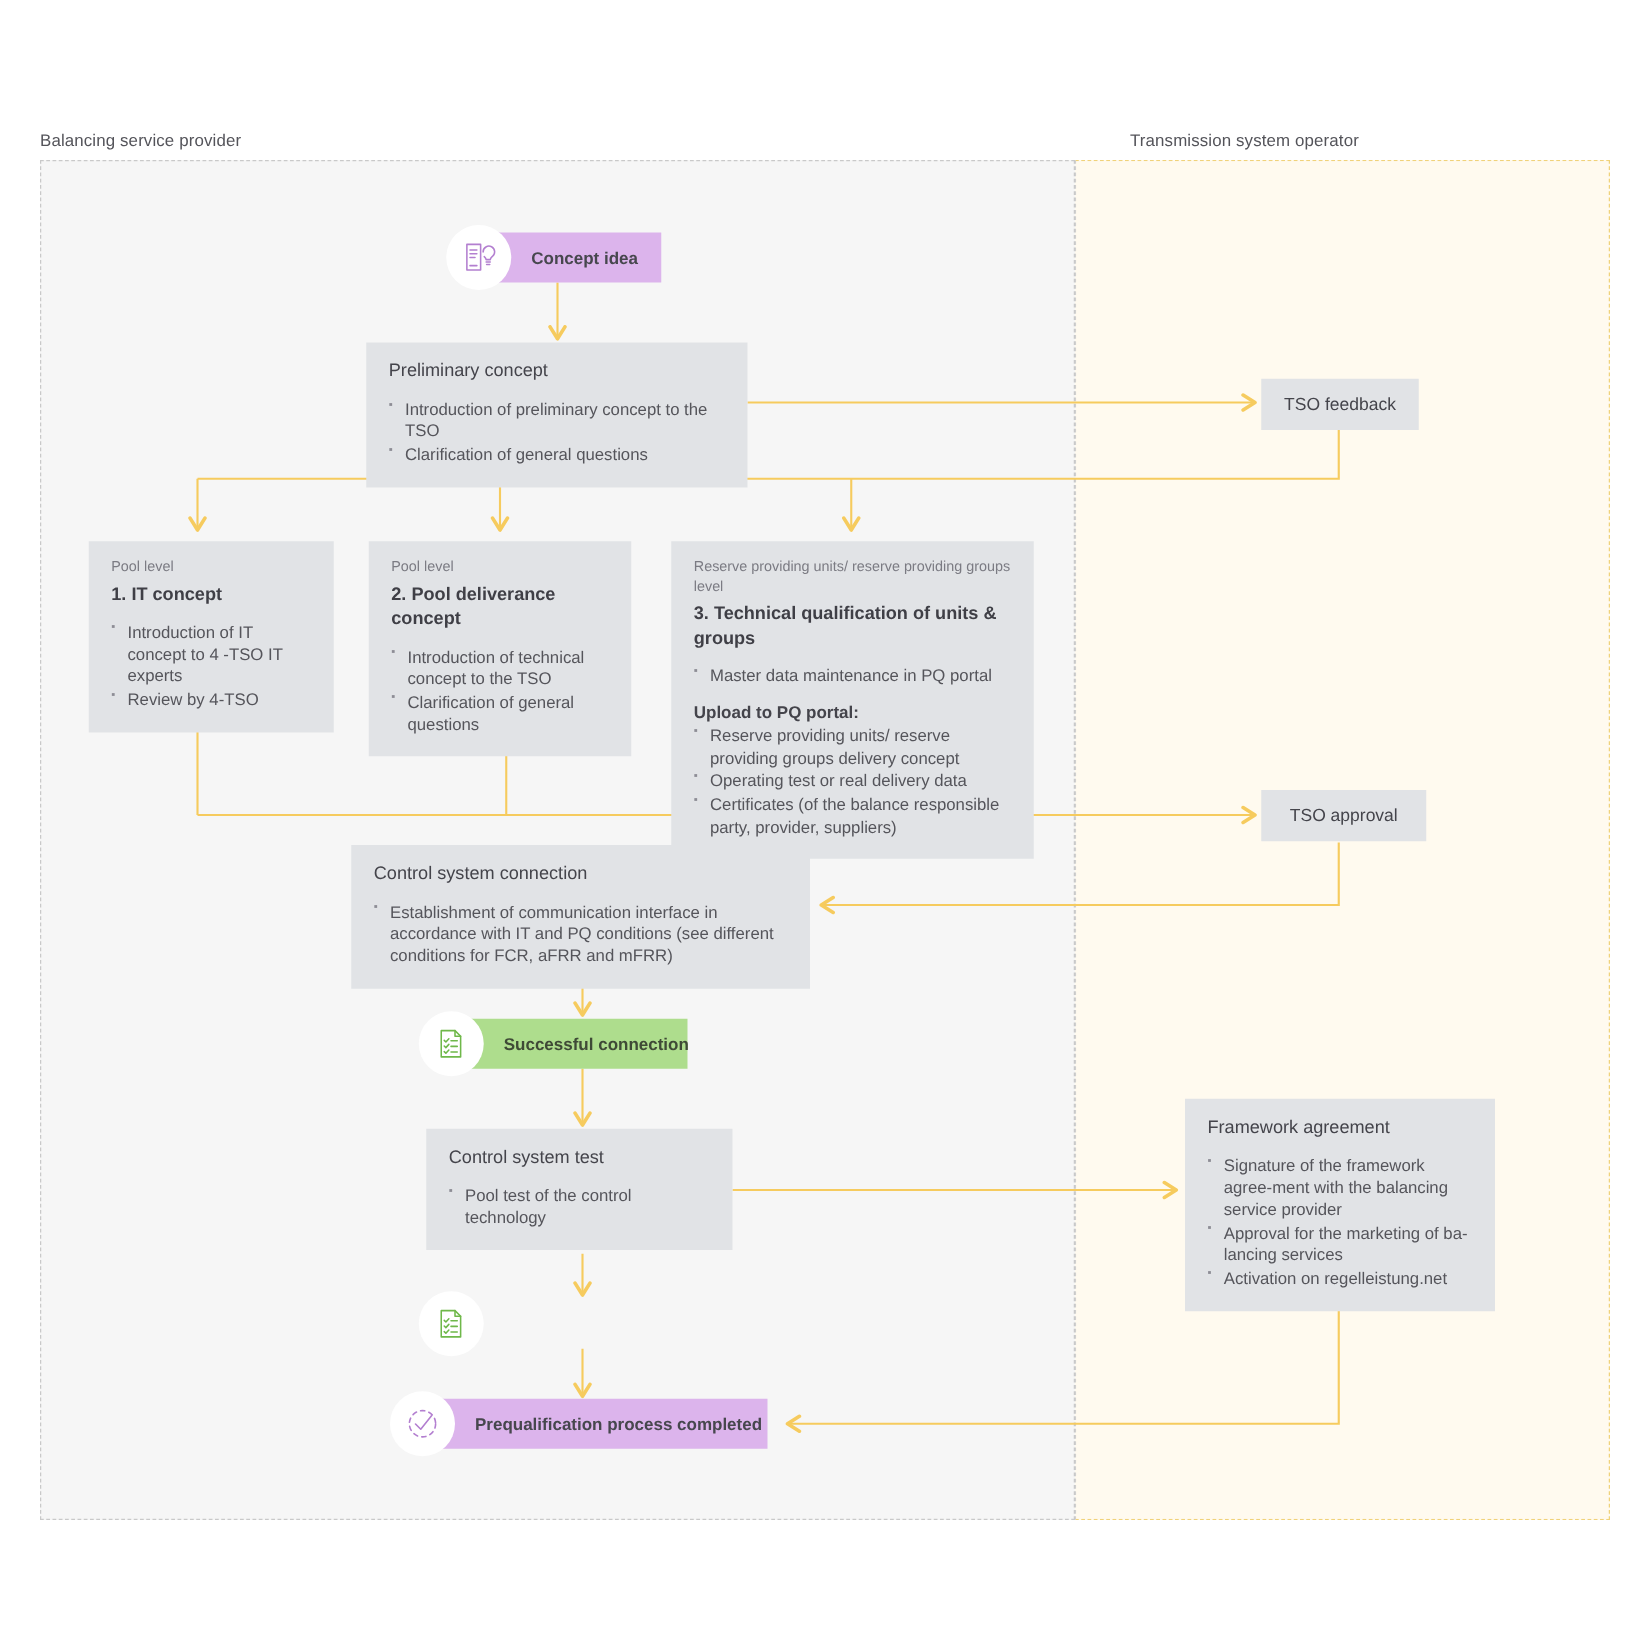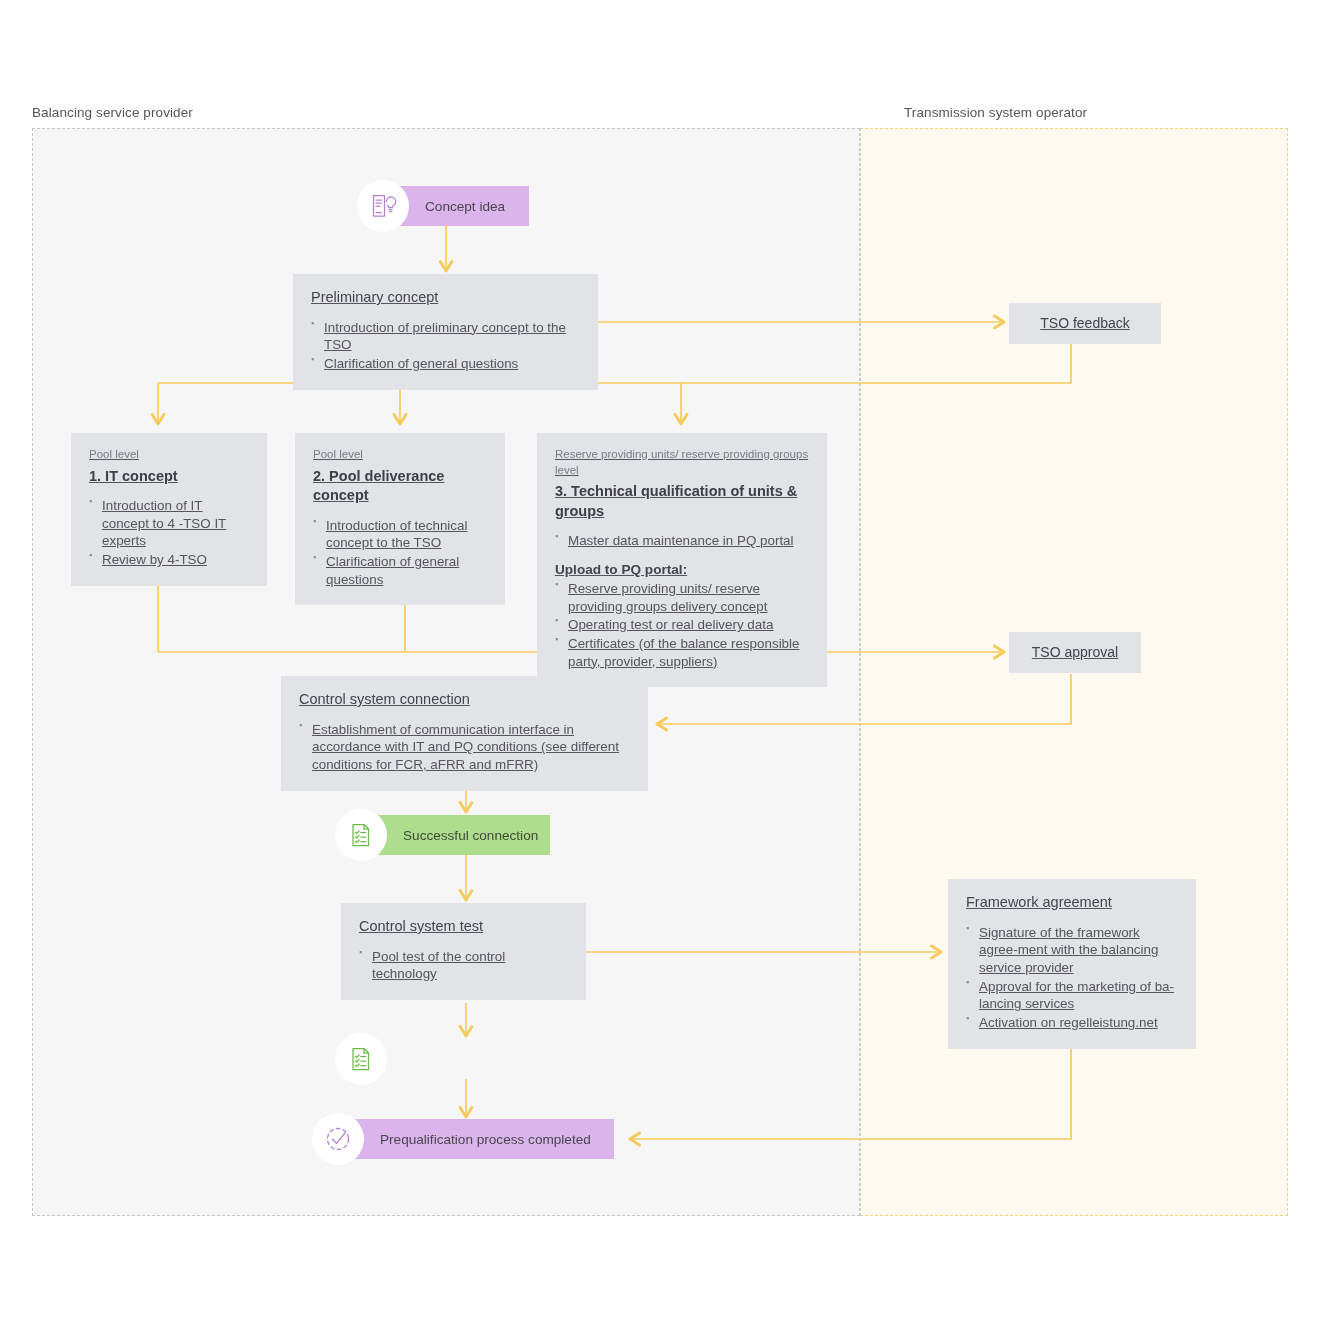--- a/index.html
+++ b/index.html
@@ -13,36 +13,36 @@
   .lane{position:absolute;box-sizing:border-box;}
   .lane-left{left:32px;top:128px;width:828px;height:1088px;
              background:#f6f6f6;border:1px dashed #c9c9c9;}
   .lane-right{left:860px;top:128px;width:428px;height:1088px;
               background:#fffaef;border:1px dashed #f0d27a;border-left:1px dashed #cfcfcf;}
 
   
   svg.wires{position:absolute;left:0;top:0;width:1320px;height:1320px;overflow:visible;}
 
   
-  .node{position:absolute;box-sizing:border-box;text-decoration:underline;}
+  .node{position:absolute;box-sizing:border-box;}
   .gbox{background:#e1e3e6;padding:14px 18px 16px 18px;}
   .gbox .eyebrow{font-size:11.5px;color:#7b7b83;line-height:1.35;margin:0 0 4px 0;}
   .gbox .title{font-size:14.5px;color:#3f3f46;font-weight:700;line-height:1.35;margin:0 0 11px 0;}
   .gbox .title.light{font-weight:400;color:#44444b;}
   .gbox ul{margin:0;padding:0;list-style:none;}
   .gbox li{font-size:13.4px;line-height:1.32;color:#55555b;
            padding-left:13px;position:relative;margin-bottom:1px;}
   .gbox li:before{content:"\25AA";position:absolute;left:0;top:-1px;font-size:9px;color:#8d8d95;}
   .gbox .sub{font-size:13.6px;font-weight:700;color:#44444b;margin:12px 0 3px 0;}
   .gbox .plain{font-size:14px;color:#44444b;line-height:1.3;}
 
   
   .pill{position:absolute;display:flex;align-items:center;height:40px;}
   .pill .bar{position:absolute;left:34px;top:0;height:40px;display:flex;align-items:center;
-             padding:0 16px 0 34px;box-sizing:border-box;}
+             padding:0 16px 0 34px;box-sizing:border-box;font-weight:bold;}
   .pill .bar span{font-size:13.6px;color:#47474e;white-space:nowrap;}
   .pill .circ{position:absolute;left:0;top:-6px;width:52px;height:52px;border-radius:50%;
               background:#ffffff;display:flex;align-items:center;justify-content:center;z-index:2;}
   .pill.purple .bar{background:#dcb4ec;}
   .pill.green  .bar{background:#aedd8d;}
   .pill.green  .bar span{color:#3f4a36;}
 
   .ic{display:block;}
 </style>
 </head>
@@ -112,21 +112,21 @@
   </div>
 
   <div class="node gbox" style="left:293px;top:274px;width:305px;">
     <div class="title light">Preliminary concept</div>
     <ul>
       <li>Introduction of preliminary concept to the TSO</li>
       <li>Clarification of general questions</li>
     </ul>
   </div>
 
-  <div class="node gbox" style="left:1009px;top:303px;width:152px;height:41px;padding:0;display:flex;align-items:center;justify-content:center;">
+  <div class="node gbox" style="left:1009px;top:303px;width:126px;height:41px;padding:0;display:flex;align-items:center;justify-content:center;">
     <div class="plain">TSO feedback</div>
   </div>
 
   <div class="node gbox" style="left:71px;top:433px;width:196px;">
     <div class="eyebrow">Pool level</div>
     <div class="title">1. IT concept</div>
     <ul>
       <li>Introduction of IT concept to 4 -TSO IT experts</li>
       <li>Review by 4-TSO</li>
     </ul>

